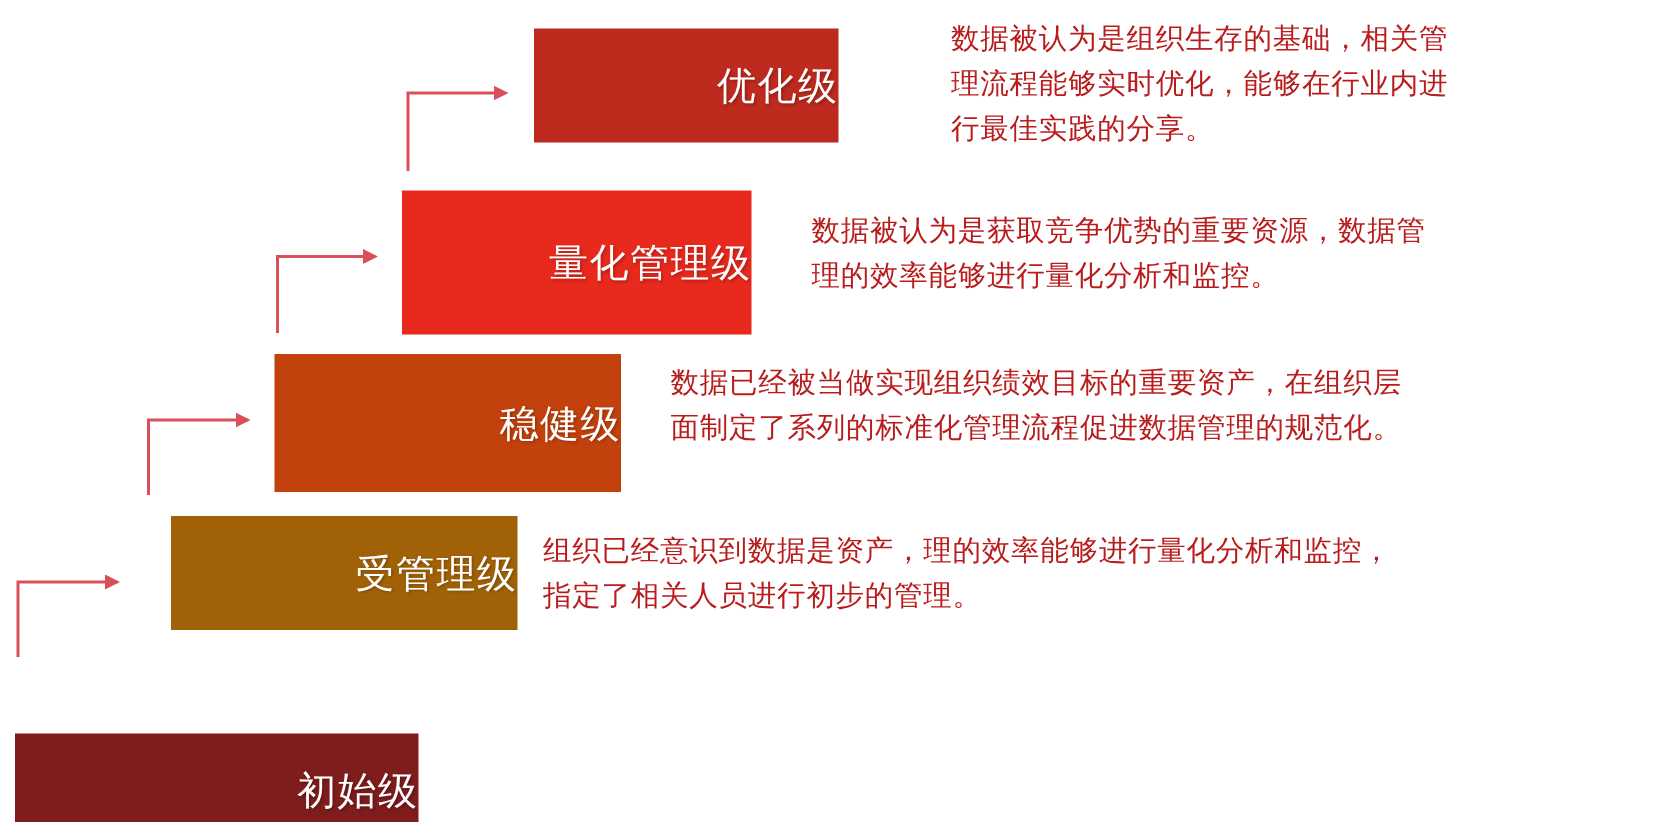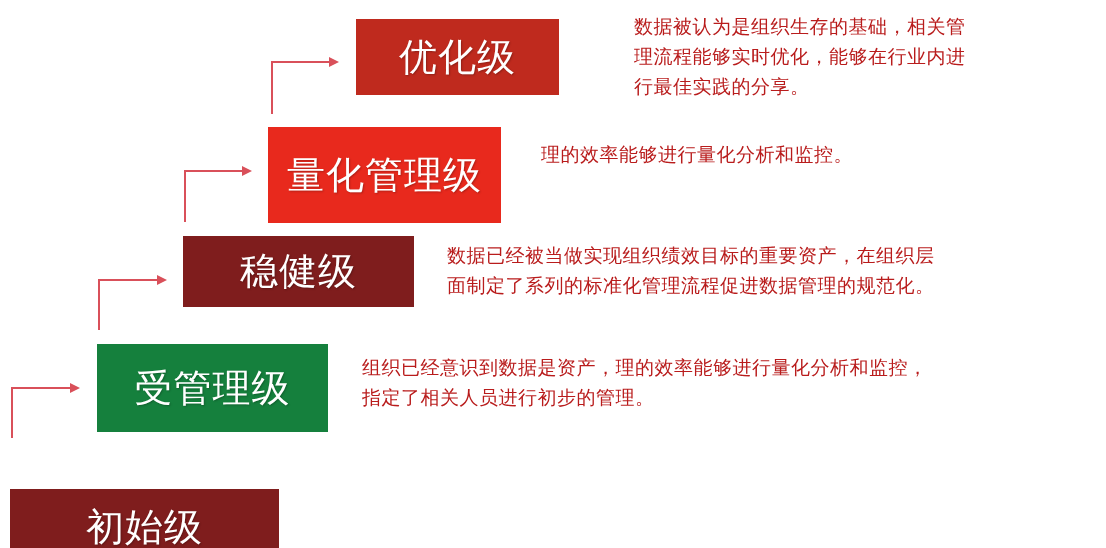--- a/index.html
+++ b/index.html
@@ -3,22 +3,22 @@
   <meta charset="utf-8">
   <style>
     html, body { margin: 0; padding: 0; }
     body {
       width: 1106px; height: 548px; background: #ffffff;
       position: relative; overflow: hidden;
       font-family: "DejaVu Sans", "Liberation Sans", sans-serif;
     }
     .stage { position: absolute; left: 0; top: 0; width: 1106px; height: 548px; }
     .level-box {
-      position: absolute; display: flex; align-items: center; justify-content: center;
-      color: #ffffff; font-size: 38px; letter-spacing: 1px;
+      position: absolute; display: flex; align-items: center; justify-content: flex-end;
+      color: #ffffff; font-size: 26px; letter-spacing: 1px;
       text-shadow: 1px 1px 2px rgba(0,0,0,0.25);
     }
     .desc {
       position: absolute; color: #b91c1c; font-size: 19px; line-height: 30px;
       letter-spacing: 0.5px;
     }
     svg.arrows { position: absolute; left: 0; top: 0; }
   </style>
 </head>
 <body>
@@ -44,36 +44,37 @@
       <polyline points="272,114 272,62 337,62" fill="none" stroke="#d9505a" stroke-width="2" marker-end="url(#ah)"></polyline>
     </g>
   </svg>
 
   <div class="level-box" style="left:356px; top:19px; width:203px; height:76px; background:#bf2a1e;">
     <span>优化级</span>
   </div>
   <div class="level-box" style="left:268px; top:127px; width:233px; height:96px; background:#e8291d;">
     <span>量化管理级</span>
   </div>
-  <div class="level-box" style="left:183px; top:236px; width:231px; height:71px; background:#7f1d1d;">
+  <div class="level-box" style="left:183px; top:236px; width:231px; height:92px; background:#c2410c;">
     <span>稳健级</span>
   </div>
-  <div class="level-box" style="left:97px; top:344px; width:231px; height:88px; background:#15803d;">
+  <div class="level-box" style="left:114px; top:344px; width:231px; height:76px; background:#a16207;">
     <span>受管理级</span>
   </div>
   <div class="level-box" style="left:10px; top:453px; width:269px; height:76px; background:#7f1d1d;margin-top:36px;">
     <span>初始级</span>
   </div>
 
   <div class="desc" style="left:634px; top:11px;">
     <div>数据被认为是组织生存的基础，相关管</div>
     <div>理流程能够实时优化，能够在行业内进</div>
     <div>行最佳实践的分享。</div>
   </div>
   <div class="desc" style="left:541px; top:139px;">
+    <div>数据被认为是获取竞争优势的重要资源，数据管</div>
     <div>理的效率能够进行量化分析和监控。</div>
   </div>
   <div class="desc" style="left:447px; top:240px;">
     <div>数据已经被当做实现组织绩效目标的重要资产，在组织层</div>
     <div>面制定了系列的标准化管理流程促进数据管理的规范化。</div>
   </div>
   <div class="desc" style="left:362px; top:352px;">
     <div>组织已经意识到数据是资产，理的效率能够进行量化分析和监控，</div>
     <div>指定了相关人员进行初步的管理。</div>
   </div>

